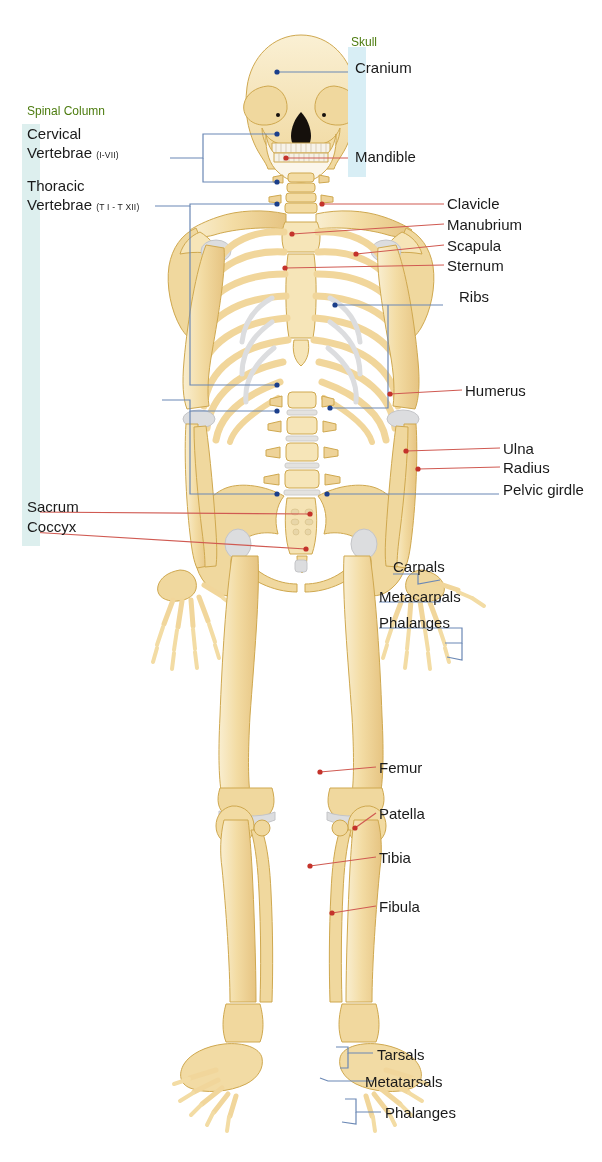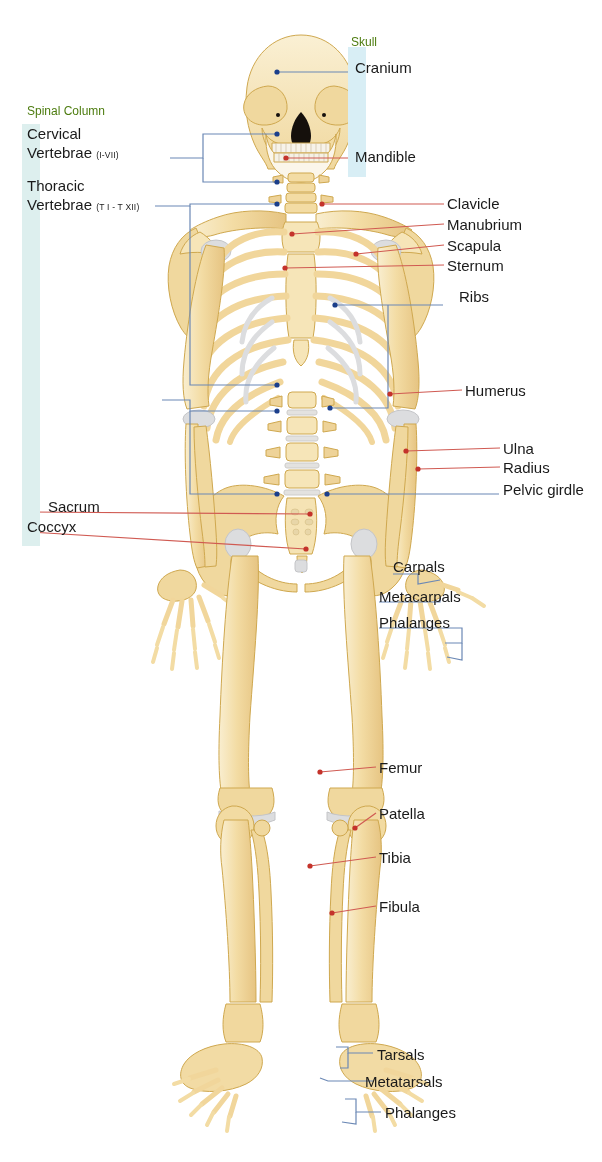--- a/index.html
+++ b/index.html
@@ -381,21 +381,21 @@
     <div>Cervical</div>
     <div><span>Vertebrae</span> <span class="sub">(I-VII)</span></div>
   </div>
 
   <div class="lbl two" style="left:27px;top:176px;">
     <div>Thoracic</div>
     <div><span>Vertebrae</span> <span class="sub">(T I - T XII)</span></div>
   </div>
 
 
-  <div class="lbl" style="left:27px;top:499px;margin-left:21px;">Sacrum</div>
+  <div class="lbl" style="left:27px;top:499px;">Sacrum</div>
   <div class="lbl" style="left:27px;top:519px;">Coccyx</div>
 
   <div class="lbl" style="left:355px;top:60px;">Cranium</div>
   <div class="lbl" style="left:355px;top:149px;">Mandible</div>
   <div class="lbl" style="left:447px;top:196px;">Clavicle</div>
   <div class="lbl" style="left:447px;top:217px;">Manubrium</div>
   <div class="lbl" style="left:447px;top:238px;">Scapula</div>
   <div class="lbl" style="left:447px;top:258px;">Sternum</div>
   <div class="lbl" style="left:459px;top:289px;">Ribs</div>
   <div class="lbl" style="left:465px;top:383px;">Humerus</div>

